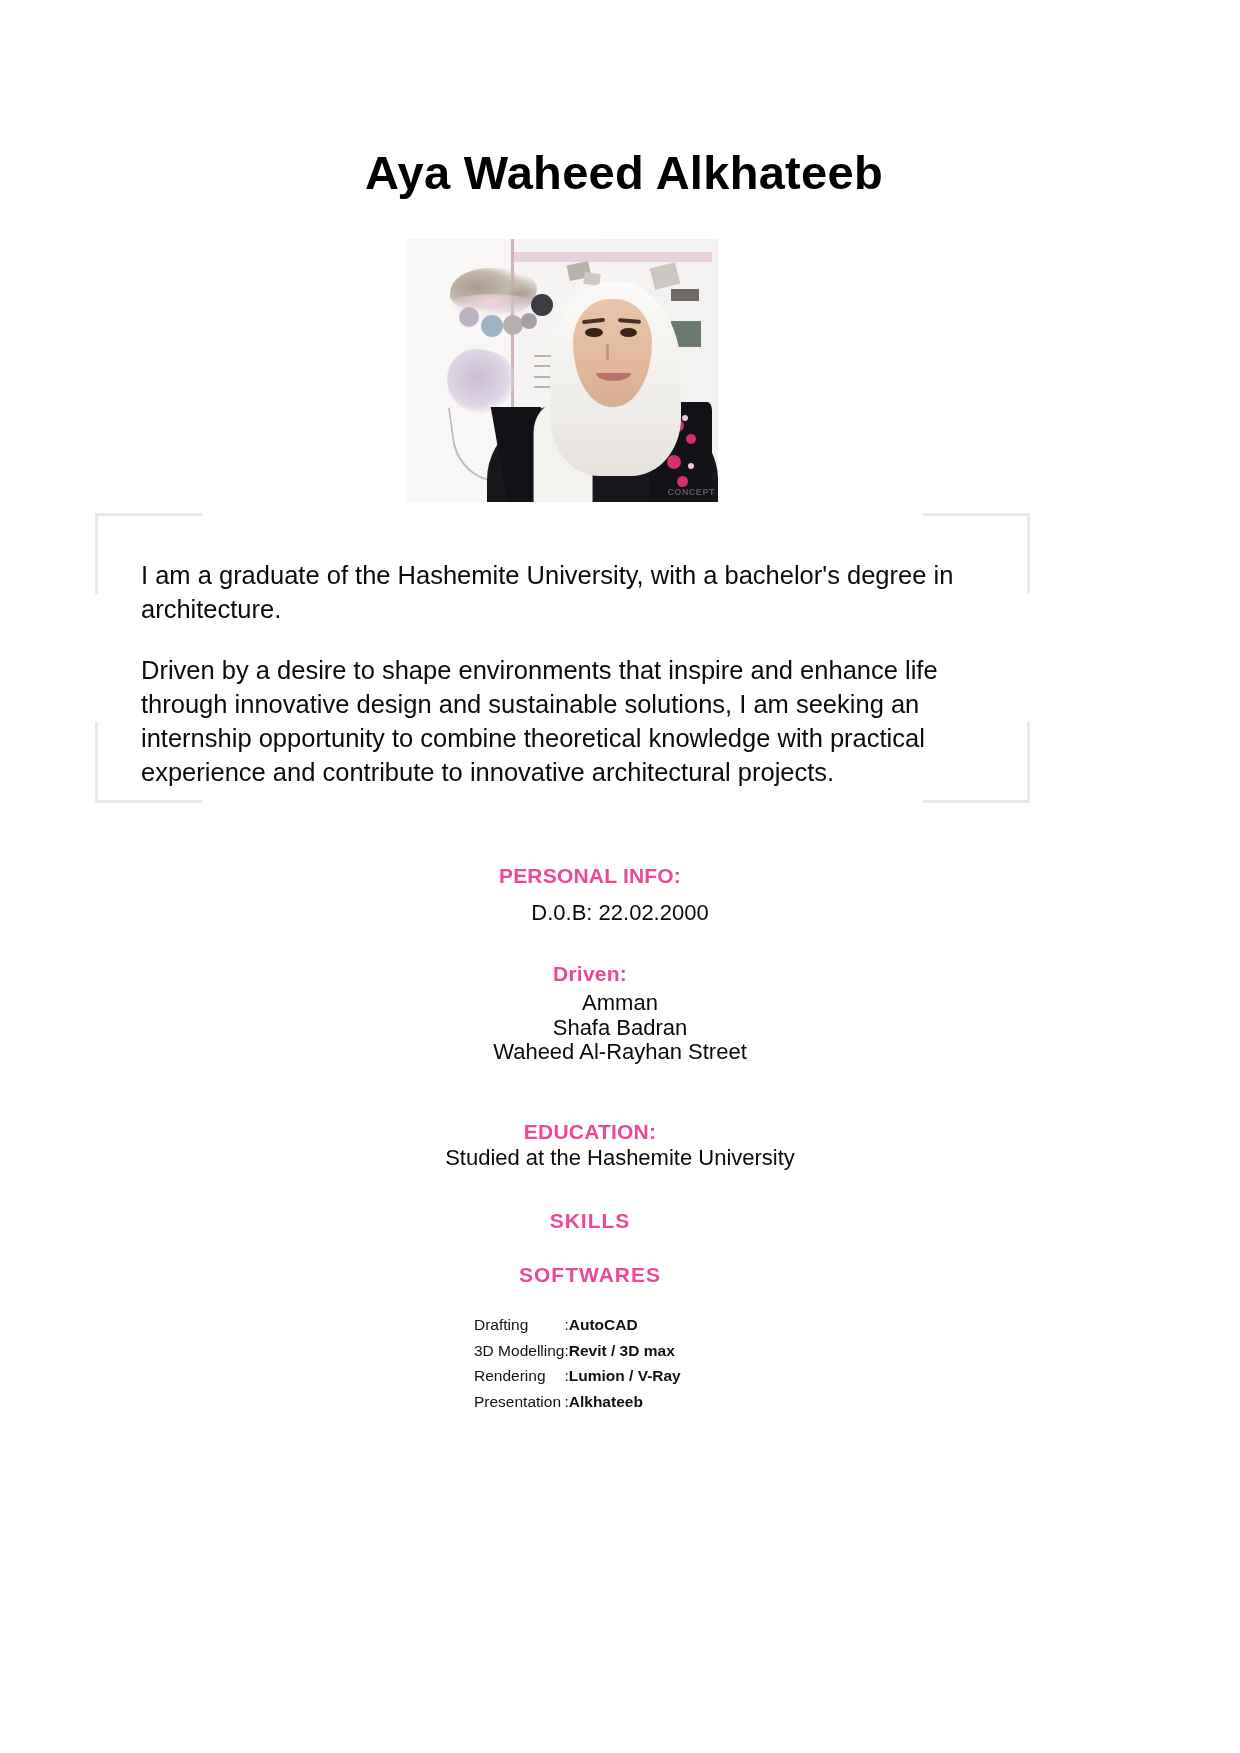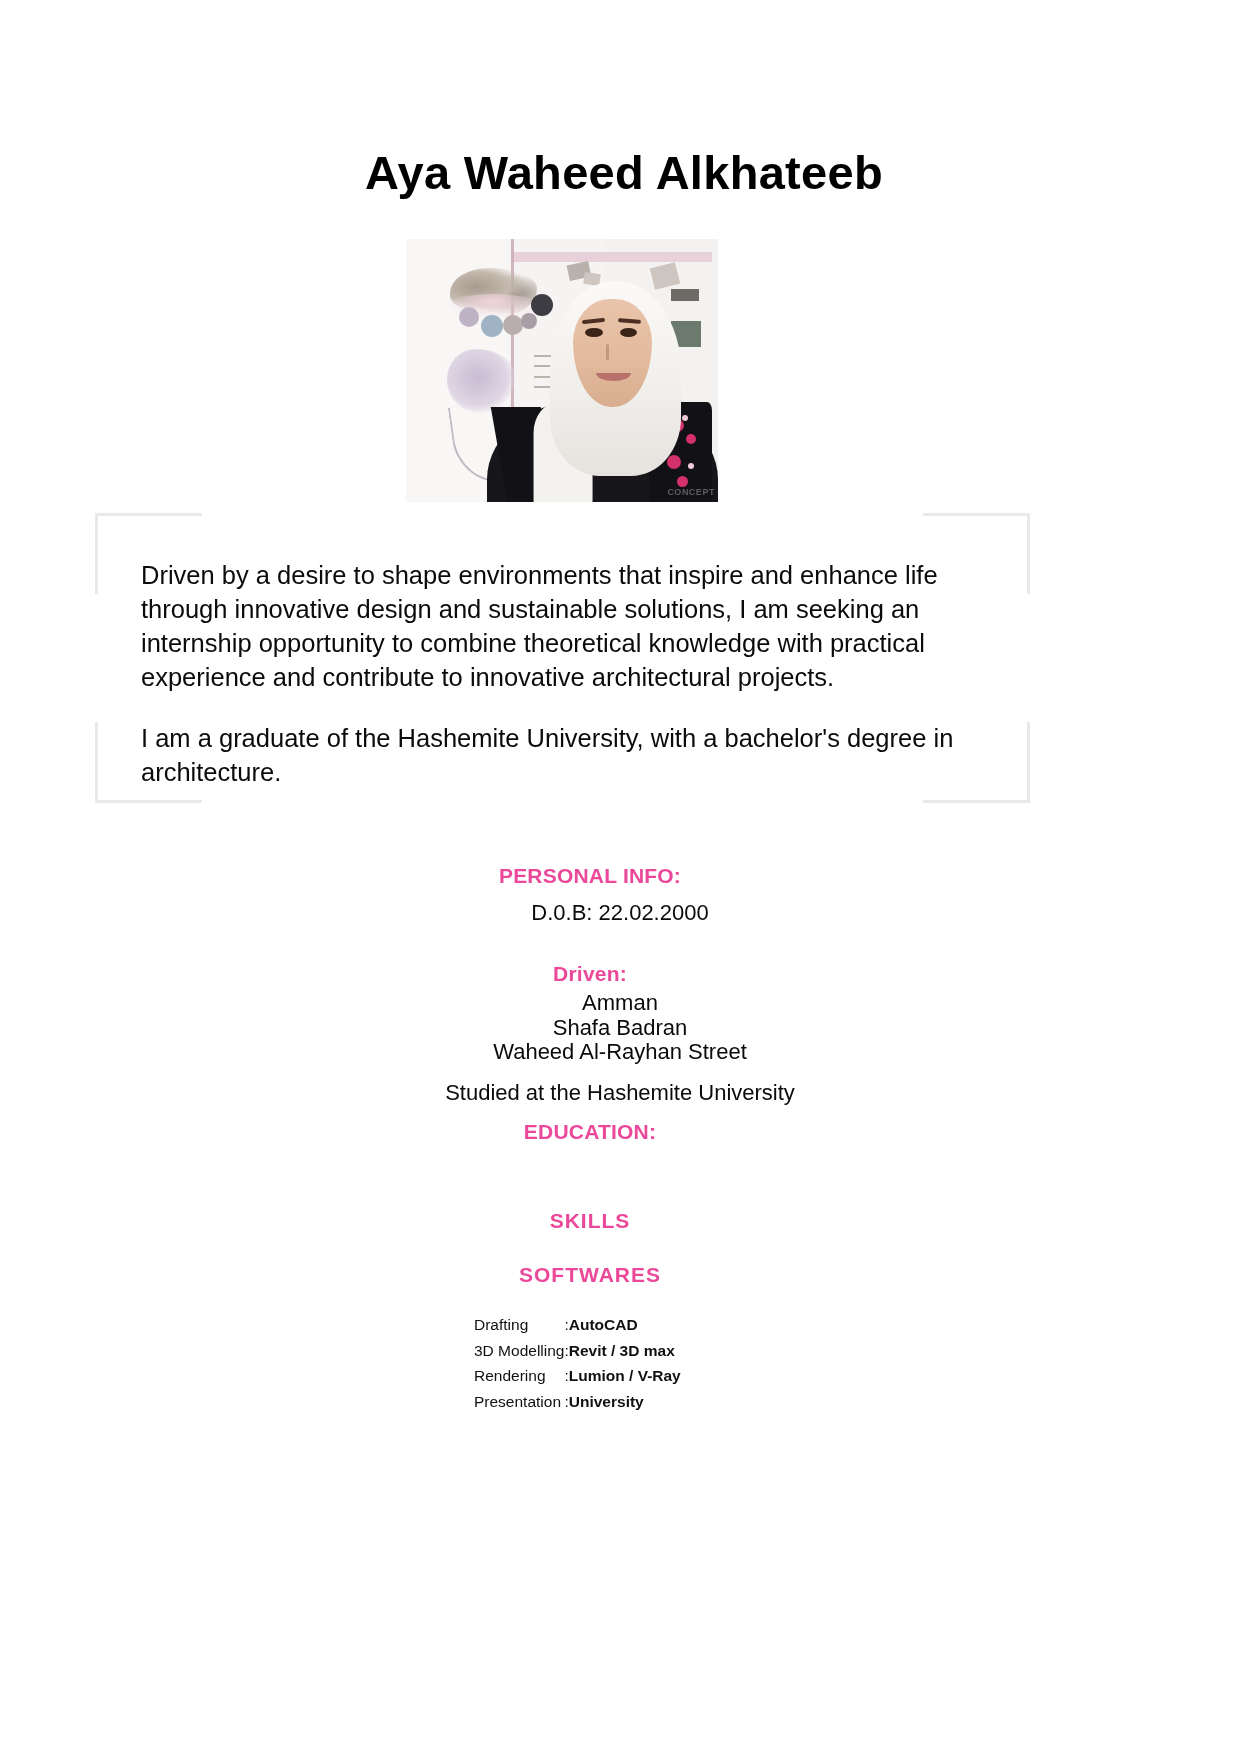--- a/index.html
+++ b/index.html
@@ -292,21 +292,21 @@
     width: 1240px;
     text-align: center;
     color: #0b0b0b;
   }
 
   #personal-info-head { top: 864px; font-size: 21px; font-stretch: condensed; }
   #dob-line           { top: 900px; font-size: 22px; }
   #address-head       { top: 962px; font-size: 21px; }
   #address-lines      { top: 991px; font-size: 22px; line-height: 1.12; }
   #education-head     { top: 1120px; font-size: 21px; }
-  #education-line     { top: 1080px; font-size: 22px; }
+  #education-line     { top: 1145px; font-size: 22px; }
   #skills-head        { top: 1209px; font-size: 21px; letter-spacing: 1px; }
   #softwares-head     { top: 1263px; font-size: 21px; letter-spacing: 1px; }
 
   
   .softwares-table {
     position: absolute;
     left: 474px;
     top: 1312px;
     border-collapse: collapse;
     font-size: 15.5px;
@@ -385,22 +385,22 @@
   </div>
 </div>
 
 <div class="bio-block">
   <span class="bio-corner tl"></span>
   <span class="bio-corner tr"></span>
   <span class="bio-corner bl"></span>
   <span class="bio-corner br"></span>
 
   <div class="bio-text">
+    <p>I am a graduate of the Hashemite University, with a bachelor's degree in architecture.</p>
     <p>Driven by a desire to shape environments that inspire and enhance life through innovative design and sustainable solutions, I am seeking an internship opportunity to combine theoretical knowledge with practical experience and contribute to innovative architectural projects.</p>
-    <p>I am a graduate of the Hashemite University, with a bachelor's degree in architecture.</p>
   </div>
 </div>
 
 <div class="section-head" id="personal-info-head">PERSONAL INFO:</div>
 <div class="section-body" id="dob-line">D.0.B: 22.02.2000</div>
 
 <div class="section-head" id="address-head">Driven:</div>
 <div class="section-body" id="address-lines">
   <div>Amman</div>
   <div>Shafa Badran</div>
@@ -427,16 +427,16 @@
       <td class="sw-value">Revit / 3D max</td>
     </tr>
     <tr>
       <td class="sw-label">Rendering</td>
       <td class="sw-sep">:</td>
       <td class="sw-value">Lumion / V-Ray</td>
     </tr>
     <tr>
       <td class="sw-label">Presentation</td>
       <td class="sw-sep">:</td>
-      <td class="sw-value">University</td>
+      <td class="sw-value">Alkhateeb</td>
     </tr>
   </tbody>
 </table>
 
 </body></html>

